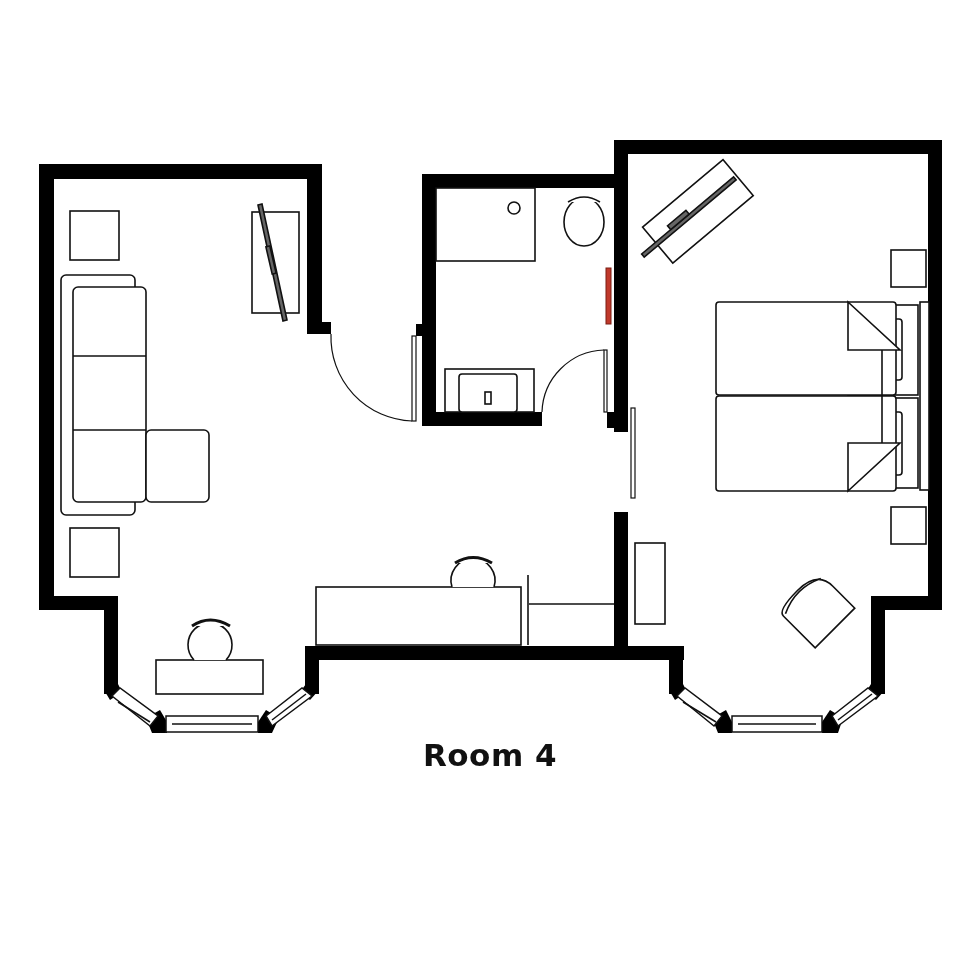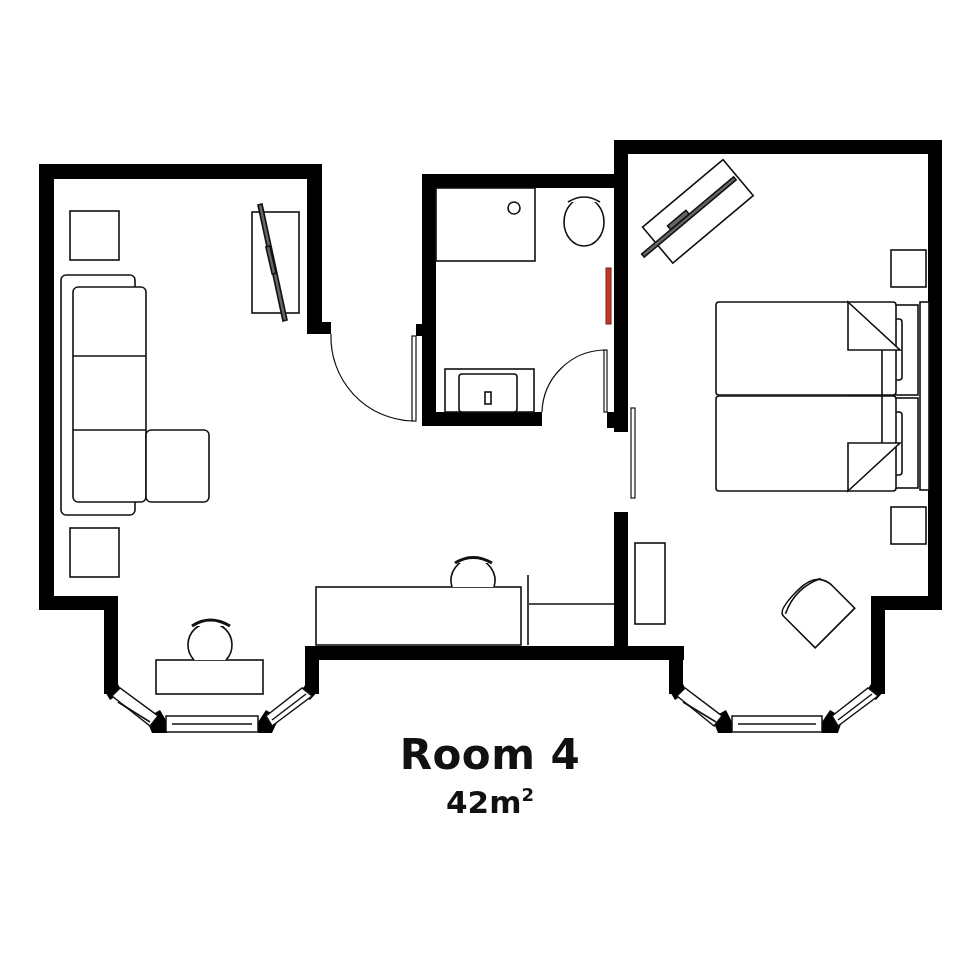--- a/index.html
+++ b/index.html
@@ -3,21 +3,21 @@
   <meta charset="utf-8">
   <style>
     html, body { margin: 0; padding: 0; background: #ffffff; }
     body { width: 980px; height: 980px; overflow: hidden; position: relative; }
     #plan { position: absolute; left: 0; top: 0; }
     .label-wrap {
       position: absolute; left: 380px; top: 735px; width: 220px;
       text-align: center; font-family: "DejaVu Sans", sans-serif; font-weight: bold;
       color: #111111; line-height: 40px;
     }
-    .room-name { font-size: 42px; display: block; letter-spacing: 0.5px; }
+    .room-name { font-size: 31px; display: block; letter-spacing: 0.5px; }
     .room-area { font-size: 31px; display: block; }
     .room-area sup { font-size: 18px; vertical-align: 12px; }
   </style>
 </head>
 <body>
 
 <svg id="plan" width="980" height="980" viewBox="0 0 980 980" xmlns="http://www.w3.org/2000/svg">
   <g fill="#000">
 
     <rect x="39" y="164" width="283" height="15"></rect>
@@ -127,14 +127,13 @@
     <rect x="635" y="543" width="30" height="81"></rect>
     <g transform="rotate(-45 818 611)">
       <path d="M790 590 L790 635 L846 635 L846 604 Q846 582 818 582 Q790 582 790 590 Z"></path>
       <path d="M793 590 Q818 578 843 590"></path>
     </g>
   </g>
 </svg>
 
 <div class="label-wrap">
   <span class="room-name">Room 4</span>
-  <span class="room-area"><span>42m</span><sup>2</sup></span>
 </div>
 
 </body></html>

